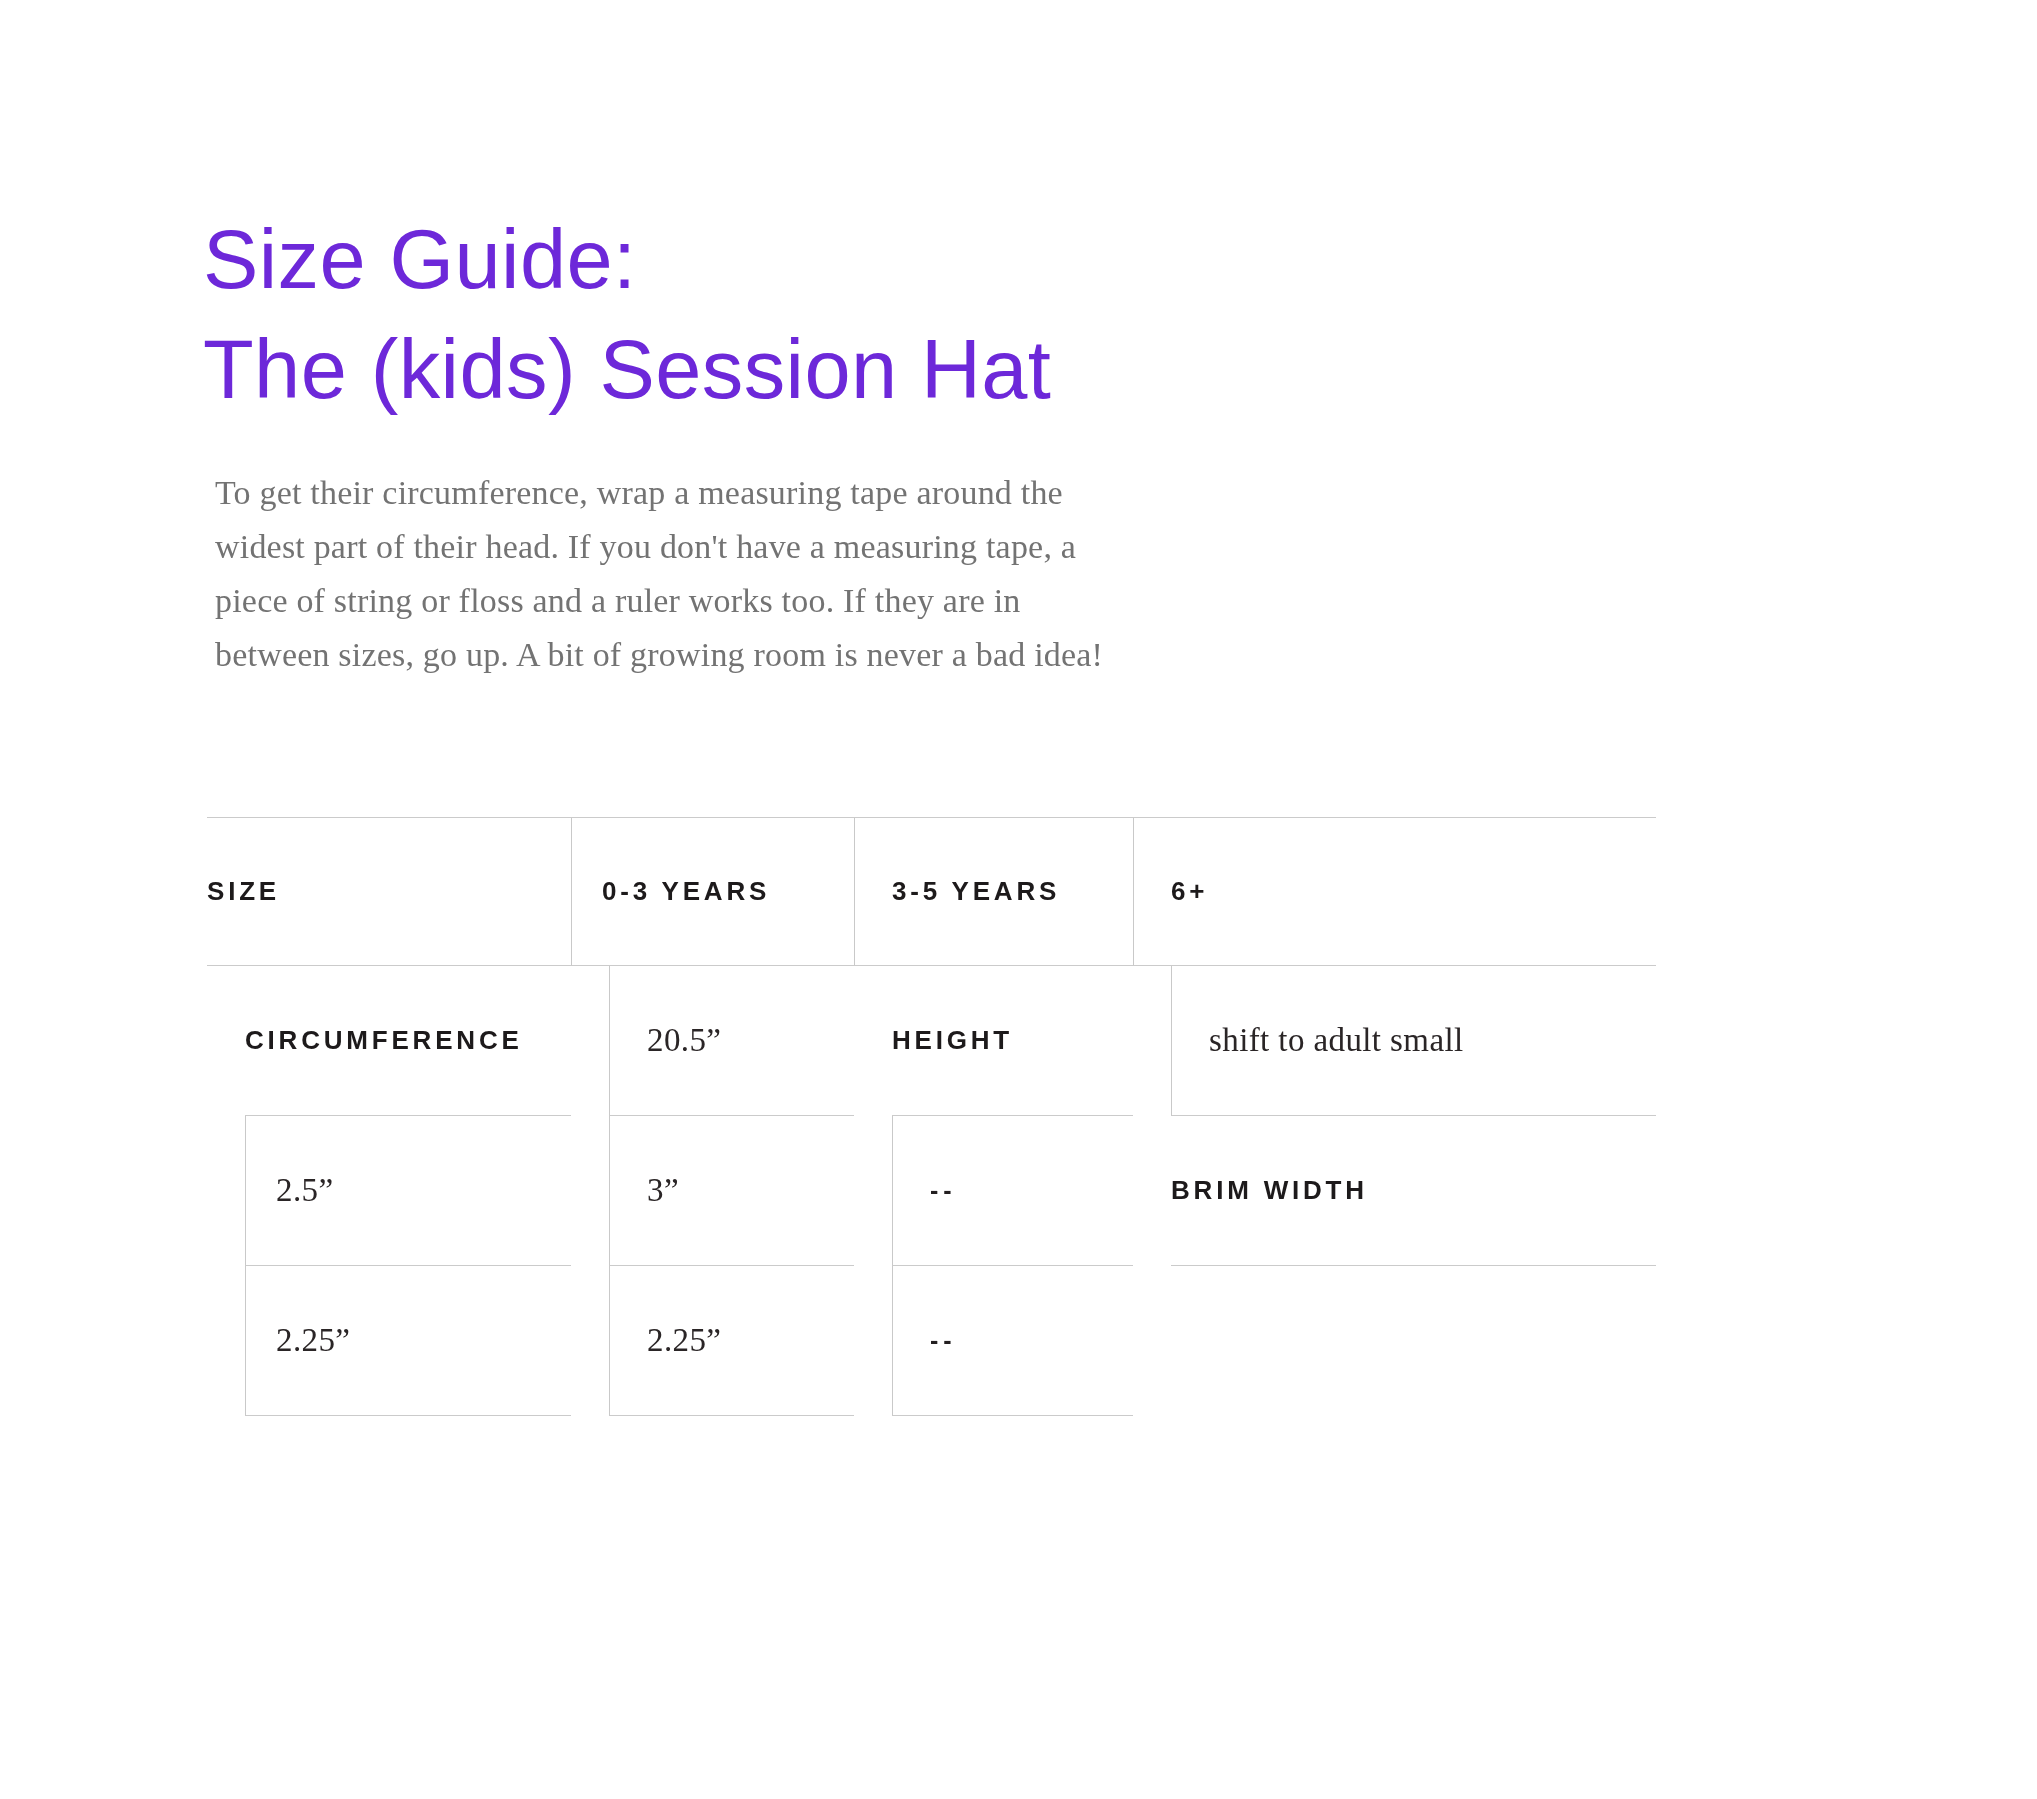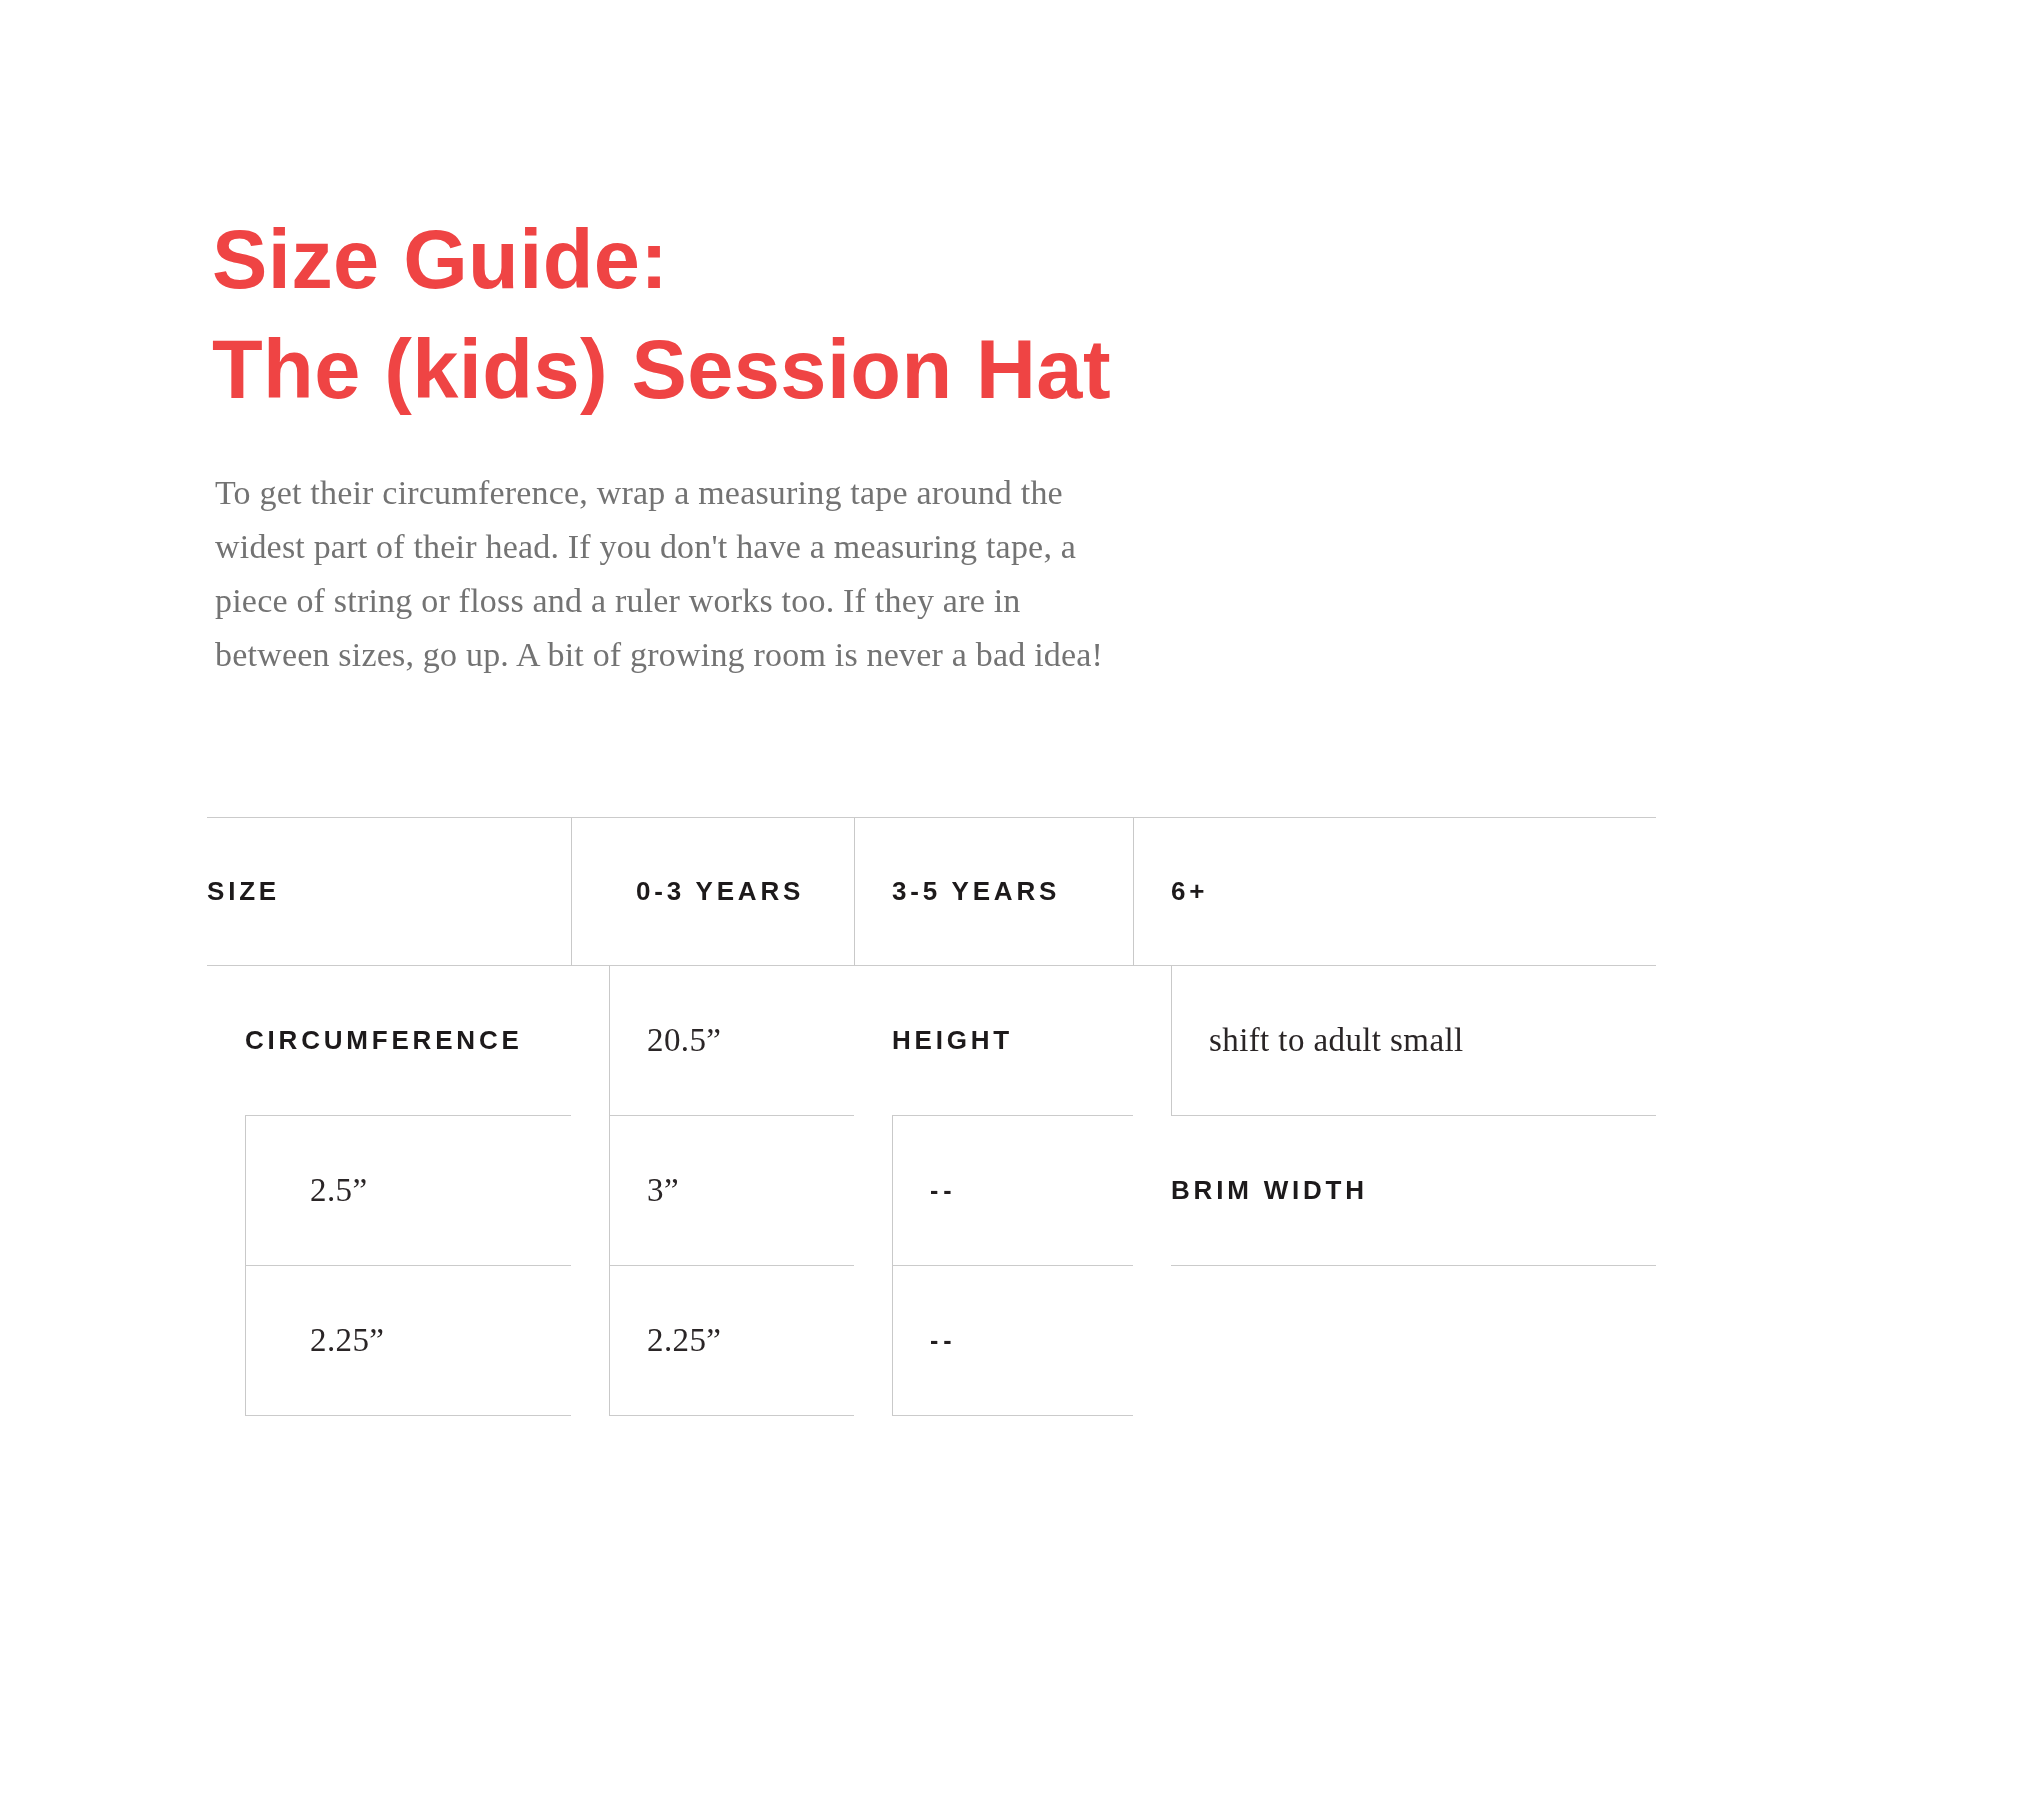--- a/index.html
+++ b/index.html
@@ -11,28 +11,28 @@
     width: 2037px;
     height: 1799px;
     position: relative;
     overflow: hidden;
     font-family: "Liberation Sans", sans-serif;
   }
 
   
   .page-title {
     position: absolute;
-    left: 212px;
+    left: 203px;
     top: 205px;
     font-family: "Liberation Sans", sans-serif;
-    font-weight: 700;
+    font-weight: 400;
     font-size: 83px;
     line-height: 110px;
     letter-spacing: 0.4px;
-    color: #ef4444;
+    color: #6d28d9;
     white-space: nowrap;
   }
 
   
   .intro {
     position: absolute;
     left: 215px;
     top: 466px;
     color: #737373;
   }
@@ -58,21 +58,21 @@
   .cell {
     box-sizing: border-box;
     border-bottom: 1.7px solid #cbcbcb;
     display: flex;
     align-items: center;
     background: #ffffff;
   }
   .cell.h-row { height: 148px; }
   .cell.d-row { height: 150px; margin-left: 38px; }
   .cell.c1, .cell.c2, .cell.c3 { border-left: 1.7px solid #c9c9c9; }
-  .cell.c1 { padding-left: 64px; }
+  .cell.c1 { padding-left: 30px; }
   .cell.c2 { padding-left: 37px; }
   .cell.c3 { padding-left: 37px; }
 
   .lbl {
     font-family: "Liberation Sans", sans-serif;
     font-weight: 600;
     font-size: 26px;
     letter-spacing: 3.8px;
     color: #1d1a1b;
     white-space: nowrap;

